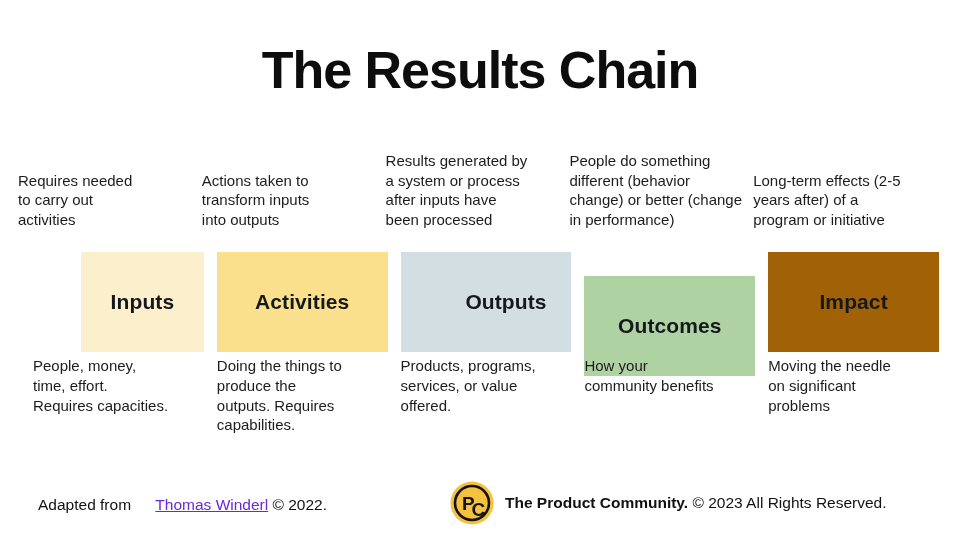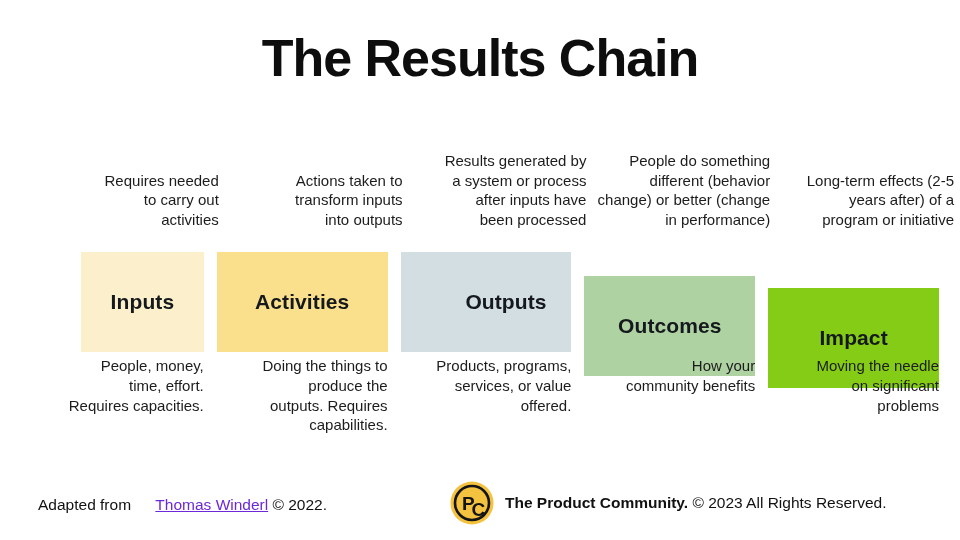--- a/index.html
+++ b/index.html
@@ -1,32 +1,32 @@
 <!DOCTYPE html>
 <html><head>
 <meta charset="utf-8">
 <style>
   html,body{margin:0;padding:0;}
   body{
     width:960px;height:540px;position:relative;background:#ffffff;overflow:hidden;
     font-family:"Liberation Sans","DejaVu Sans",sans-serif;color:#212121;
   }
   .page-title{
-    position:absolute;top:32px;left:0;width:960px;text-align:center;
+    position:absolute;top:44px;left:0;width:960px;text-align:center;
     font-size:52px;font-weight:700;letter-spacing:-1px;color:#0d0d0d;line-height:1;
   }
   .row{
     position:absolute;left:33px;width:906px;
     display:grid;grid-template-columns:repeat(5,1fr);column-gap:13px;
   }
   .top-row{top:148px;height:82px;align-items:end;}
   .box-row{top:252px;}
   .bottom-row{top:356px;align-items:start;}
   .desc{
-    text-align:right;font-size:15px;line-height:1.32;white-space:pre-line;color:#1c1c1c;
+    text-align:left;font-size:15px;line-height:1.32;white-space:pre-line;color:#1c1c1c;
   }
   .top-desc{align-self:end;margin:0 -15px;}
   .stage-box{
     height:100px;display:flex;align-items:center;justify-content:center;
   }
   .stage-label{
     font-size:21px;font-weight:700;color:#15191d;letter-spacing:0.1px;
   }
   .footer-left{
     position:absolute;left:38px;top:496px;font-size:15.5px;color:#111;
@@ -70,21 +70,21 @@
   </div>
   <div class="stage-box" style="background: rgb(250, 224, 140);">
     <span class="stage-label">Activities</span>
   </div>
   <div class="stage-box" style="background: rgb(210, 222, 226); padding-left: 40px;">
     <span class="stage-label">Outputs</span>
   </div>
   <div class="stage-box" style="background: rgb(175, 210, 162); margin-top: 24px;">
     <span class="stage-label">Outcomes</span>
   </div>
-  <div class="stage-box" style="background: #84cc16; margin-top: 36px;">
+  <div class="stage-box" style="background: #a16207;">
     <span class="stage-label">Impact</span>
   </div>
 </div>
 
 <div class="row bottom-row">
   <div class="desc">People, money,
 time, effort.
 Requires capacities.</div>
   <div class="desc">Doing the things to
 produce the

